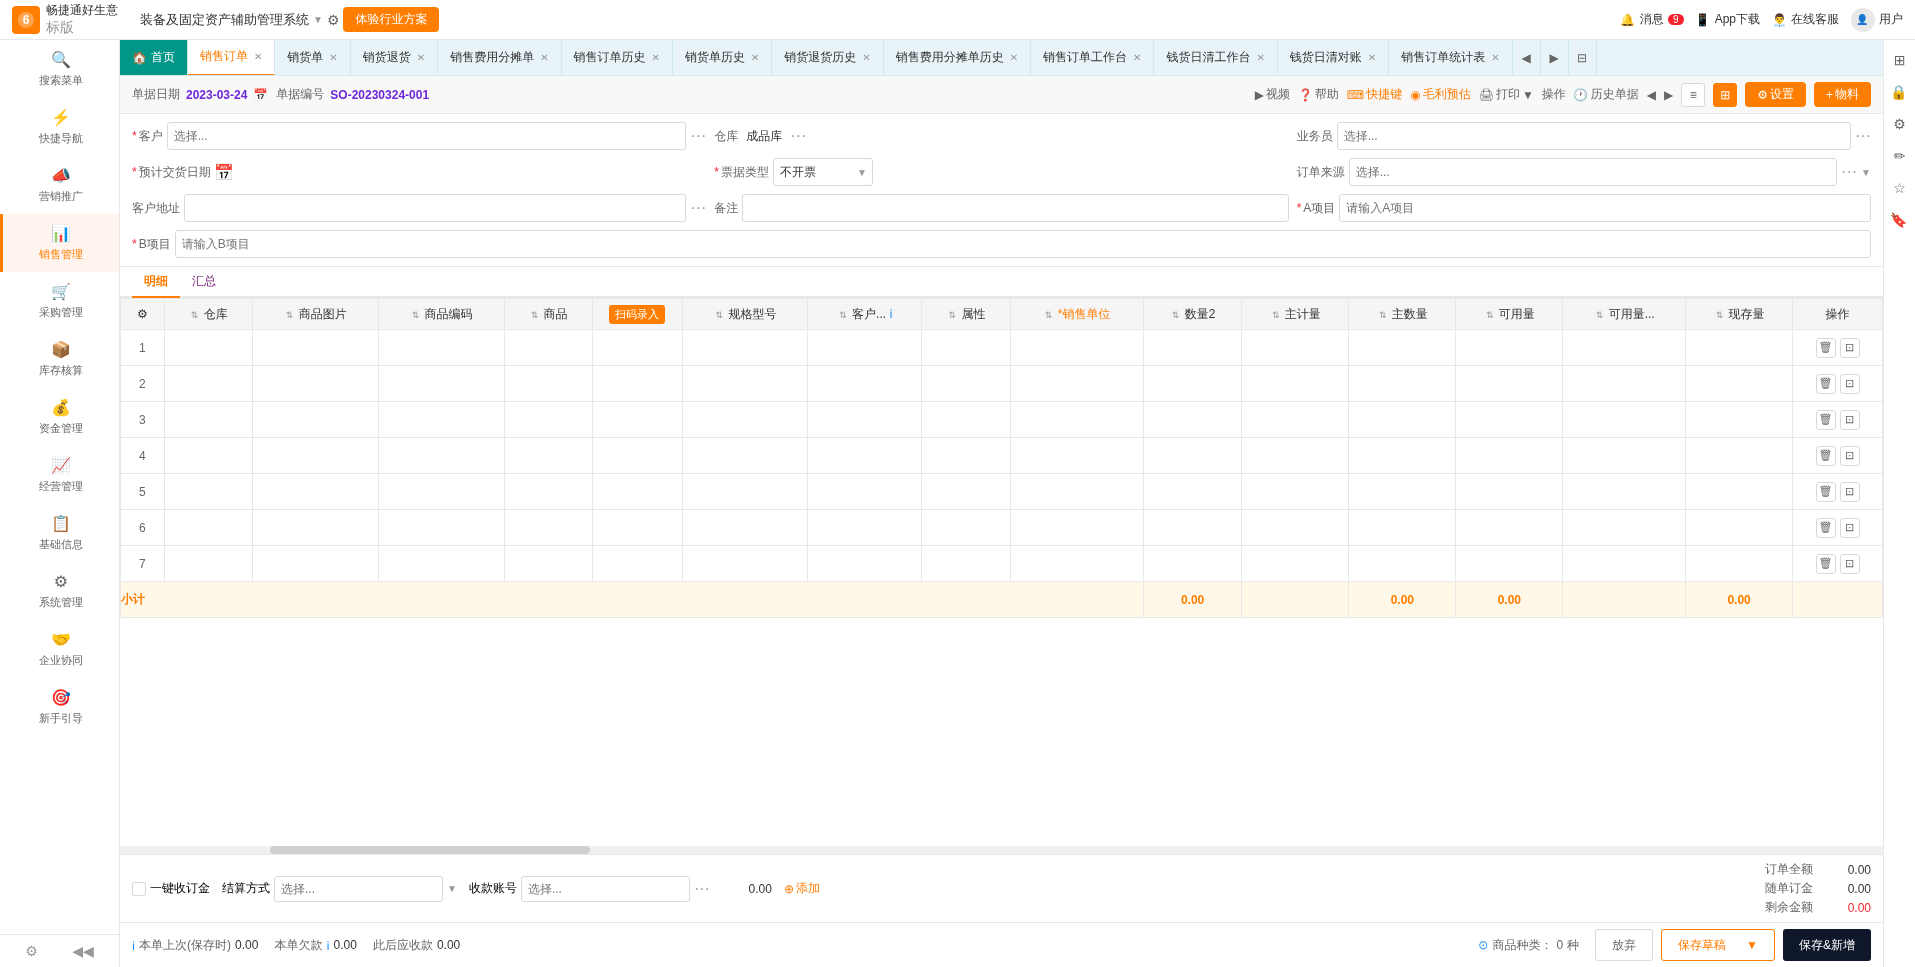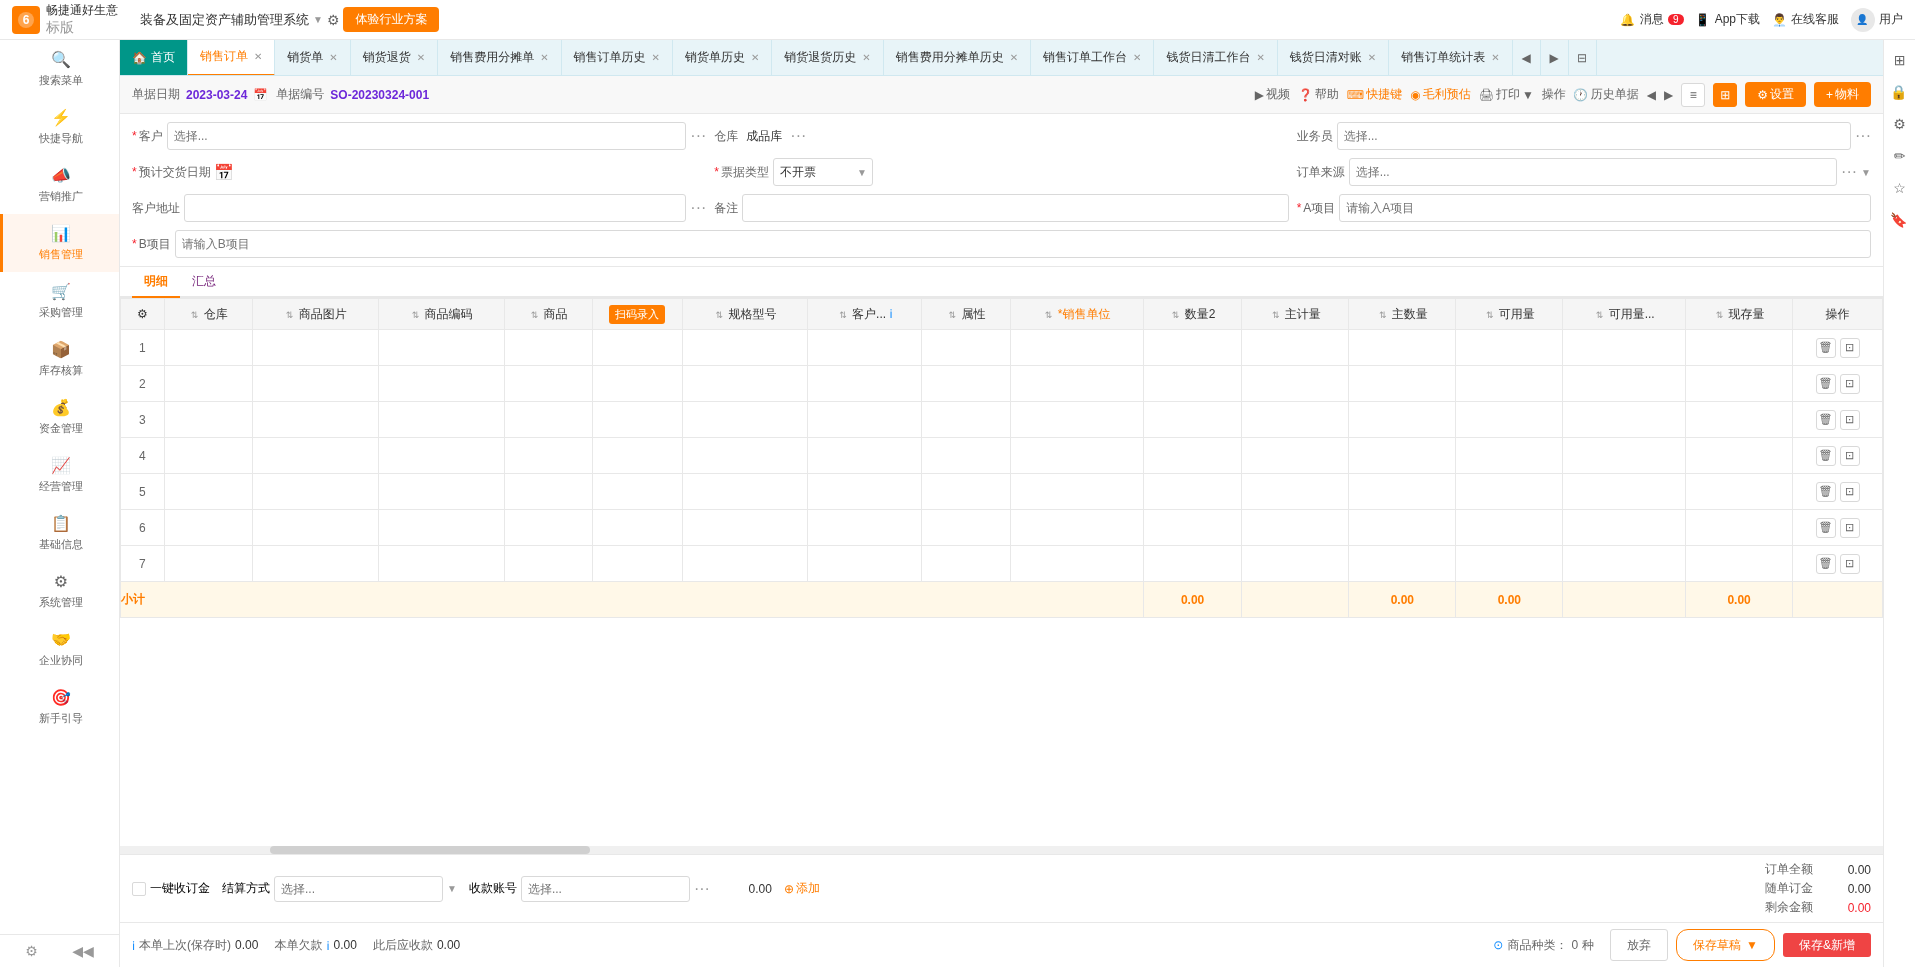--- a/index.html
+++ b/index.html
@@ -477,31 +477,31 @@
       color: #666;
       border-radius: 3px;
       cursor: pointer;
     }
     .btn-save-draft {
       height: 32px;
       padding: 0 16px;
       border: 1px solid #ff7d00;
       background: #fff;
       color: #ff7d00;
-      border-radius: 12px;
-      cursor: pointer;
-      display: flex;
-      align-items: center;
-      gap: 5px;
+      border-radius: 3px;
+      cursor: pointer;
+      display: flex;
+      align-items: center;
+      gap: 20px;
     }
     .btn-save-new {
-      height: 24px;
+      height: 32px;
       padding: 0 16px;
       border: none;
-      background: #ef4444;
+      background: #0f172a;
       color: white;
       border-radius: 3px;
       cursor: pointer;
     }
     .order-summary-item {
       display: flex;
       align-items: center;
       gap: 8px;
     }
     .order-summary-label { color: #666; }

